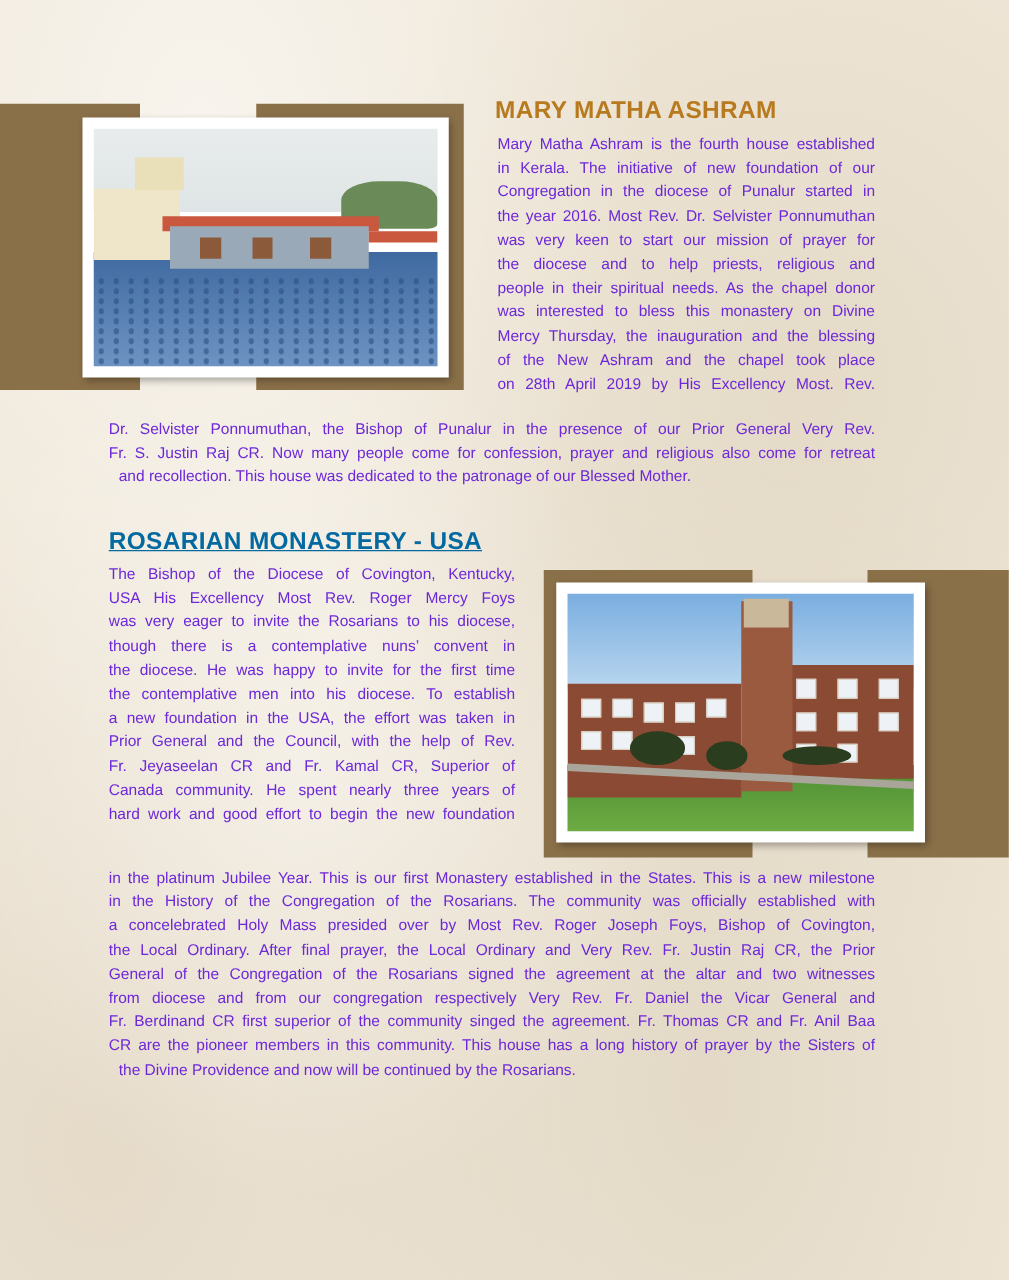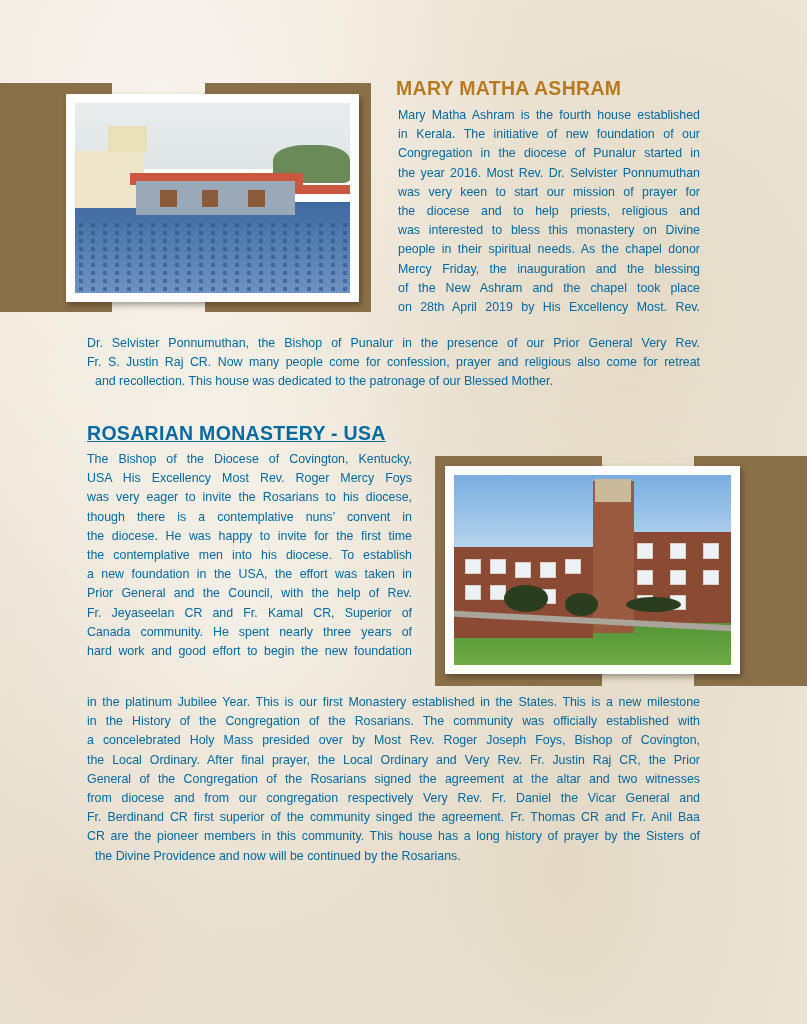--- a/index.html
+++ b/index.html
@@ -53,21 +53,21 @@
   .p2 .bush { position:absolute; background:#2a3d1e; border-radius:50%; }
   .p2 .path { position:absolute; left:0; top:75%; width:100%; height:3%; background:#a9a59a; transform: skewY(3deg); }
 
   .section-title {
     position: absolute; margin: 0; font-weight: bold; font-size: 19.5px; letter-spacing: 0.3px;
   }
   .t-gold { color: #b87a1e; }
   .t-blue { color: #0369a1; text-decoration: underline; }
   .para {
     position: absolute; margin: 0; font-size: 12.4px; line-height: 19.2px;
-    text-align: justify; text-align-last: left; color: #0369a1;
+    text-align: justify; text-align-last: left; color: #6d28d9;
   }
   .line { display: block; text-align: justify; text-align-last: justify; white-space: nowrap; }
   .line.last { text-align-last: left; margin-left: 8px; }
 </style>
 </head>
 <body>
 
 <div class="band" style="left:0; top:83px; width:112px; height:229px;"></div>
 <div class="band" style="left:205px; top:83px; width:166px; height:229px;"></div>
 
@@ -88,23 +88,23 @@
 
 <h2 class="section-title t-gold" style="left:396px; top:77px;">MARY MATHA ASHRAM</h2>
 
 <div class="para" style="left:398px; top:106px; width:302px;">
   <span class="line">Mary Matha Ashram is the fourth house established</span>
   <span class="line">in Kerala. The initiative of new foundation of our</span>
   <span class="line">Congregation in the diocese of Punalur started in</span>
   <span class="line">the year 2016. Most Rev. Dr. Selvister Ponnumuthan</span>
   <span class="line">was very keen to start our mission of prayer for</span>
   <span class="line">the diocese and to help priests, religious and</span>
+  <span class="line">people in their spiritual needs. As the chapel donor</span>
   <span class="line">was interested to bless this monastery on Divine</span>
-  <span class="line">people in their spiritual needs. As the chapel donor</span>
-  <span class="line">Mercy Friday, the inauguration and the blessing</span>
+  <span class="line">Mercy Thursday, the inauguration and the blessing</span>
   <span class="line">of the New Ashram and the chapel took place</span>
   <span class="line">on 28th April 2019 by His Excellency Most. Rev.</span>
 </div>
 
 <div class="para" style="left:87px; top:334px; width:613px;">
   <span class="line">Dr. Selvister Ponnumuthan, the Bishop of Punalur in the presence of our Prior General Very Rev.</span>
   <span class="line">Fr. S. Justin Raj CR. Now many people come for confession, prayer and religious also come for retreat</span>
   <span class="line last">and recollection. This house was dedicated to the patronage of our Blessed Mother.</span>
 </div>
 

